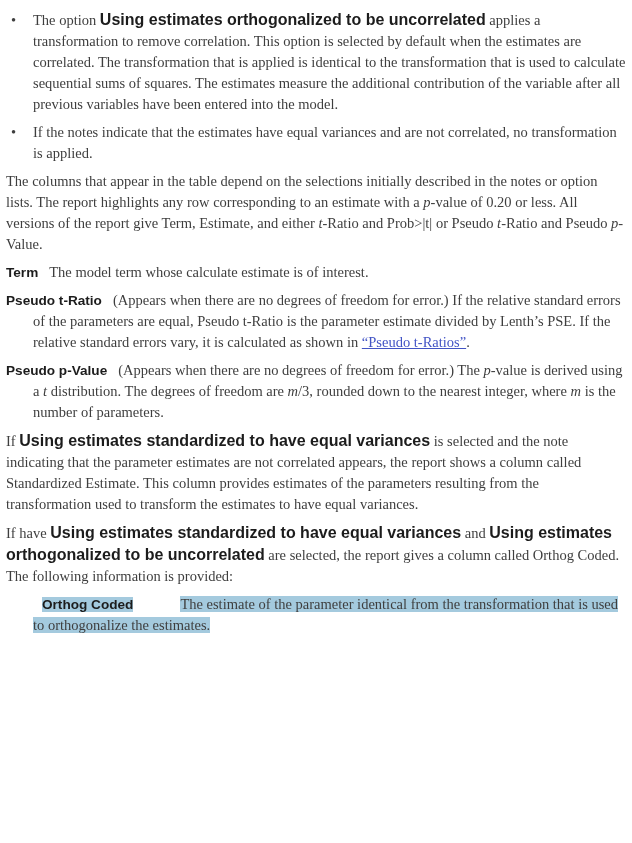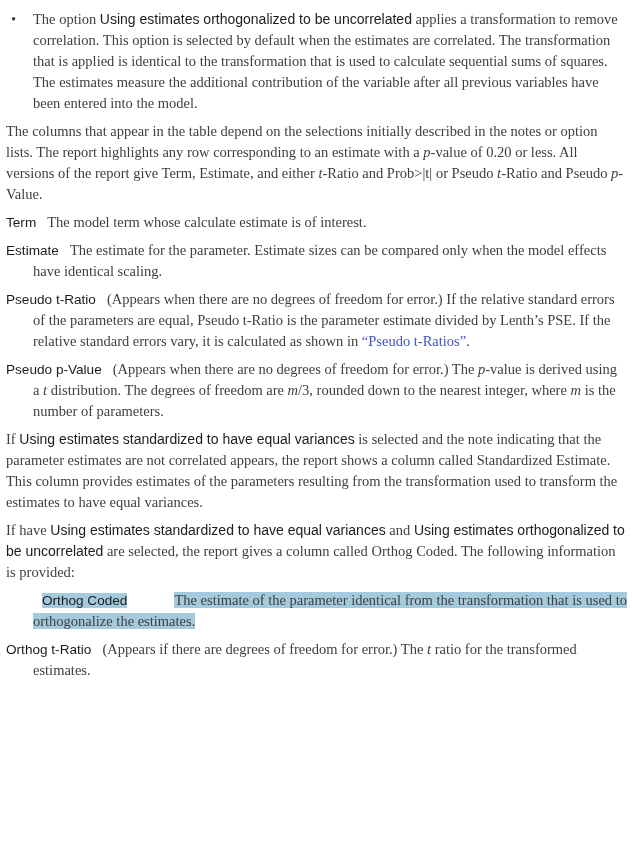--- a/index.html
+++ b/index.html
@@ -29,42 +29,41 @@
   }
   .dot{
     display:inline-block;
     width:27px;
     box-sizing:border-box;
     padding-left:5px;
     text-indent:0;
   }
   .term{
     font-family:"Liberation Sans", sans-serif;
-    font-weight:normal;
+    font-weight:bold;
     font-size:13.6px;
     color:var(--term);
     margin-right:11px;
   }
   .bold{
     font-family:"Liberation Sans", sans-serif;
-    font-weight:normal;
-    font-size:14px;
+    font-weight:bold;
+    font-size:16px;
     color:var(--term);
   }
   .it{font-style:italic;}
   .hl{background:var(--hl);margin-left:36px;}
-  .link{color:var(--link);cursor:pointer;}
+  .link{color:var(--link);cursor:pointer;text-decoration:underline;}
 </style>
 </head>
 <body>
 
 <main>
     <div class="block bullet"><span class="dot">•</span><span>The option </span><span class="bold">Using estimates orthogonalized to be uncorrelated</span><span> applies a transformation to remove correlation. This option is selected by default when the estimates are correlated. The transformation that is applied is identical to the transformation that is used to calculate sequential sums of squares. The estimates measure the additional contribution of the variable after all previous variables have been entered into the model.</span></div>
+    <div class="block bullet"><span class="dot">•</span><span>If the notes indicate that the estimates have equal variances and are not correlated, no transformation is applied.</span></div>
     <div class="block paragraph"><span>The columns that appear in the table depend on the selections initially described in the notes or option lists. The report highlights any row corresponding to an estimate with a </span><span class="it">p</span><span>-value of 0.20 or less. All versions of the report give Term, Estimate, and either </span><span class="it">t</span><span>-Ratio and Prob&gt;|t| or Pseudo </span><span class="it">t</span><span>-Ratio and Pseudo </span><span class="it">p</span><span>-Value.</span></div>
     <div class="block definition"><span class="term">Term</span><span>The model term whose calculate estimate is of interest.</span></div>
-    <div class="block definition"><span class="term">Estimate</span><span>The estimate for the parameter. Estimate sizes can be compared only when the model effects have identical scaling.</span></div>
     <div class="block definition"><span class="term">Pseudo t-Ratio</span><span>(Appears when there are no degrees of freedom for error.) If the relative standard errors of the parameters are equal, Pseudo t-Ratio is the parameter estimate divided by Lenth’s PSE. If the relative standard errors vary, it is calculated as shown in </span><span class="link">“Pseudo t-Ratios”</span><span>.</span></div>
     <div class="block definition"><span class="term">Pseudo p-Value</span><span>(Appears when there are no degrees of freedom for error.) The </span><span class="it">p</span><span>-value is derived using a </span><span class="it">t</span><span> distribution. The degrees of freedom are </span><span class="it">m</span><span>/3, rounded down to the nearest integer, where </span><span class="it">m</span><span> is the number of parameters.</span></div>
     <div class="block paragraph"><span>If </span><span class="bold">Using estimates standardized to have equal variances</span><span> is selected and the note indicating that the parameter estimates are not correlated appears, the report shows a column called Standardized Estimate. This column provides estimates of the parameters resulting from the transformation used to transform the estimates to have equal variances.</span></div>
     <div class="block paragraph"><span>If have </span><span class="bold">Using estimates standardized to have equal variances</span><span> and </span><span class="bold">Using estimates orthogonalized to be uncorrelated</span><span> are selected, the report gives a column called Orthog Coded. The following information is provided:</span></div>
     <div class="block definition"><span class="term hl">Orthog Coded</span><span class="hl">The estimate of the parameter identical from the transformation that is used to orthogonalize the estimates.</span></div>
-    <div class="block definition"><span class="term">Orthog t-Ratio</span><span>(Appears if there are degrees of freedom for error.) The </span><span class="it">t</span><span> ratio for the transformed estimates.</span></div>
   </main>
 
 </body></html>

